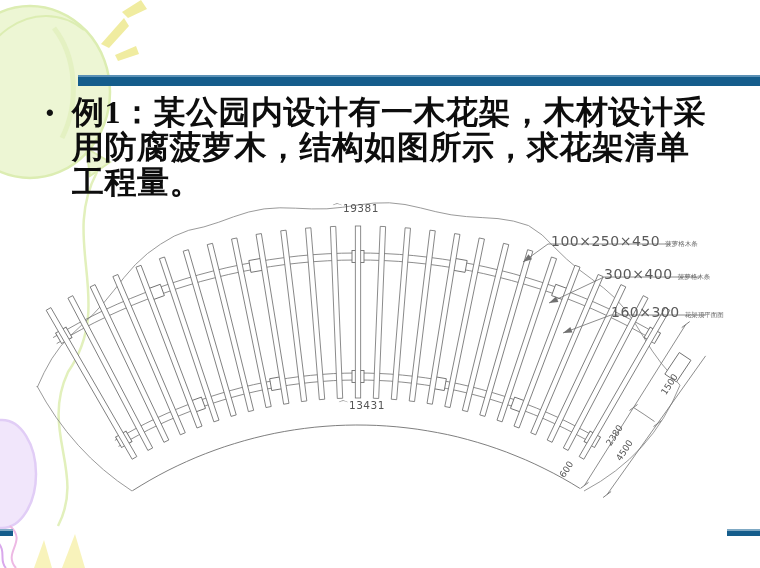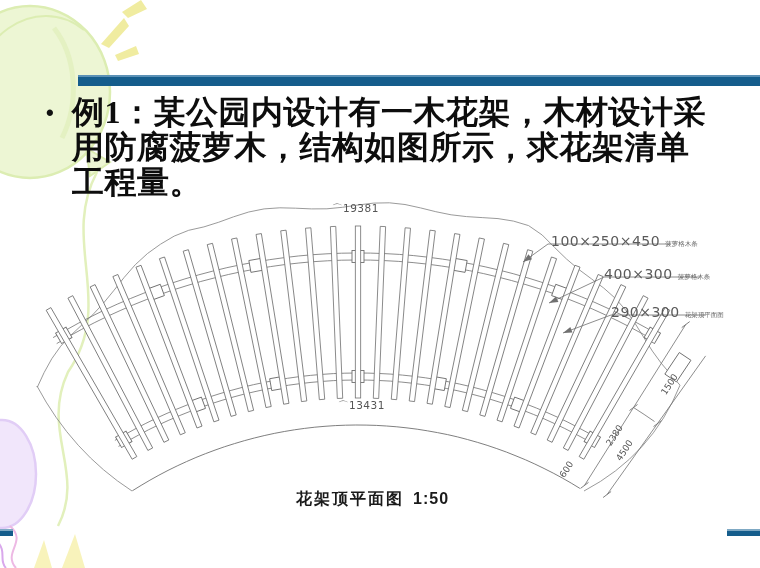--- a/index.html
+++ b/index.html
@@ -245,25 +245,22 @@
   <div class="bullet-row">
     <span class="bullet">•</span>
     <div class="example-text">例1：某公园内设计有一木花架，木材设计采用防腐菠萝木，结构如图所示，求花架清单工程量。</div>
   </div>
 
   <div class="callout c1">
     <span class="size">100×250×450</span>
     <span class="note">菠萝格木条</span>
   </div>
   <div class="callout c2">
-    <span class="size">400×300</span>
+    <span class="size">300×400</span>
     <span class="note">菠萝格木条</span>
   </div>
   <div class="callout c3">
-    <span class="size">290×300</span>
+    <span class="size">160×300</span>
     <span class="note">花架顶平面图</span>
   </div>
 
-  <div class="caption">
-    <span>花架顶平面图</span><span class="scale">1:50</span>
-  </div>
 
 </div>
 
 </body></html>

